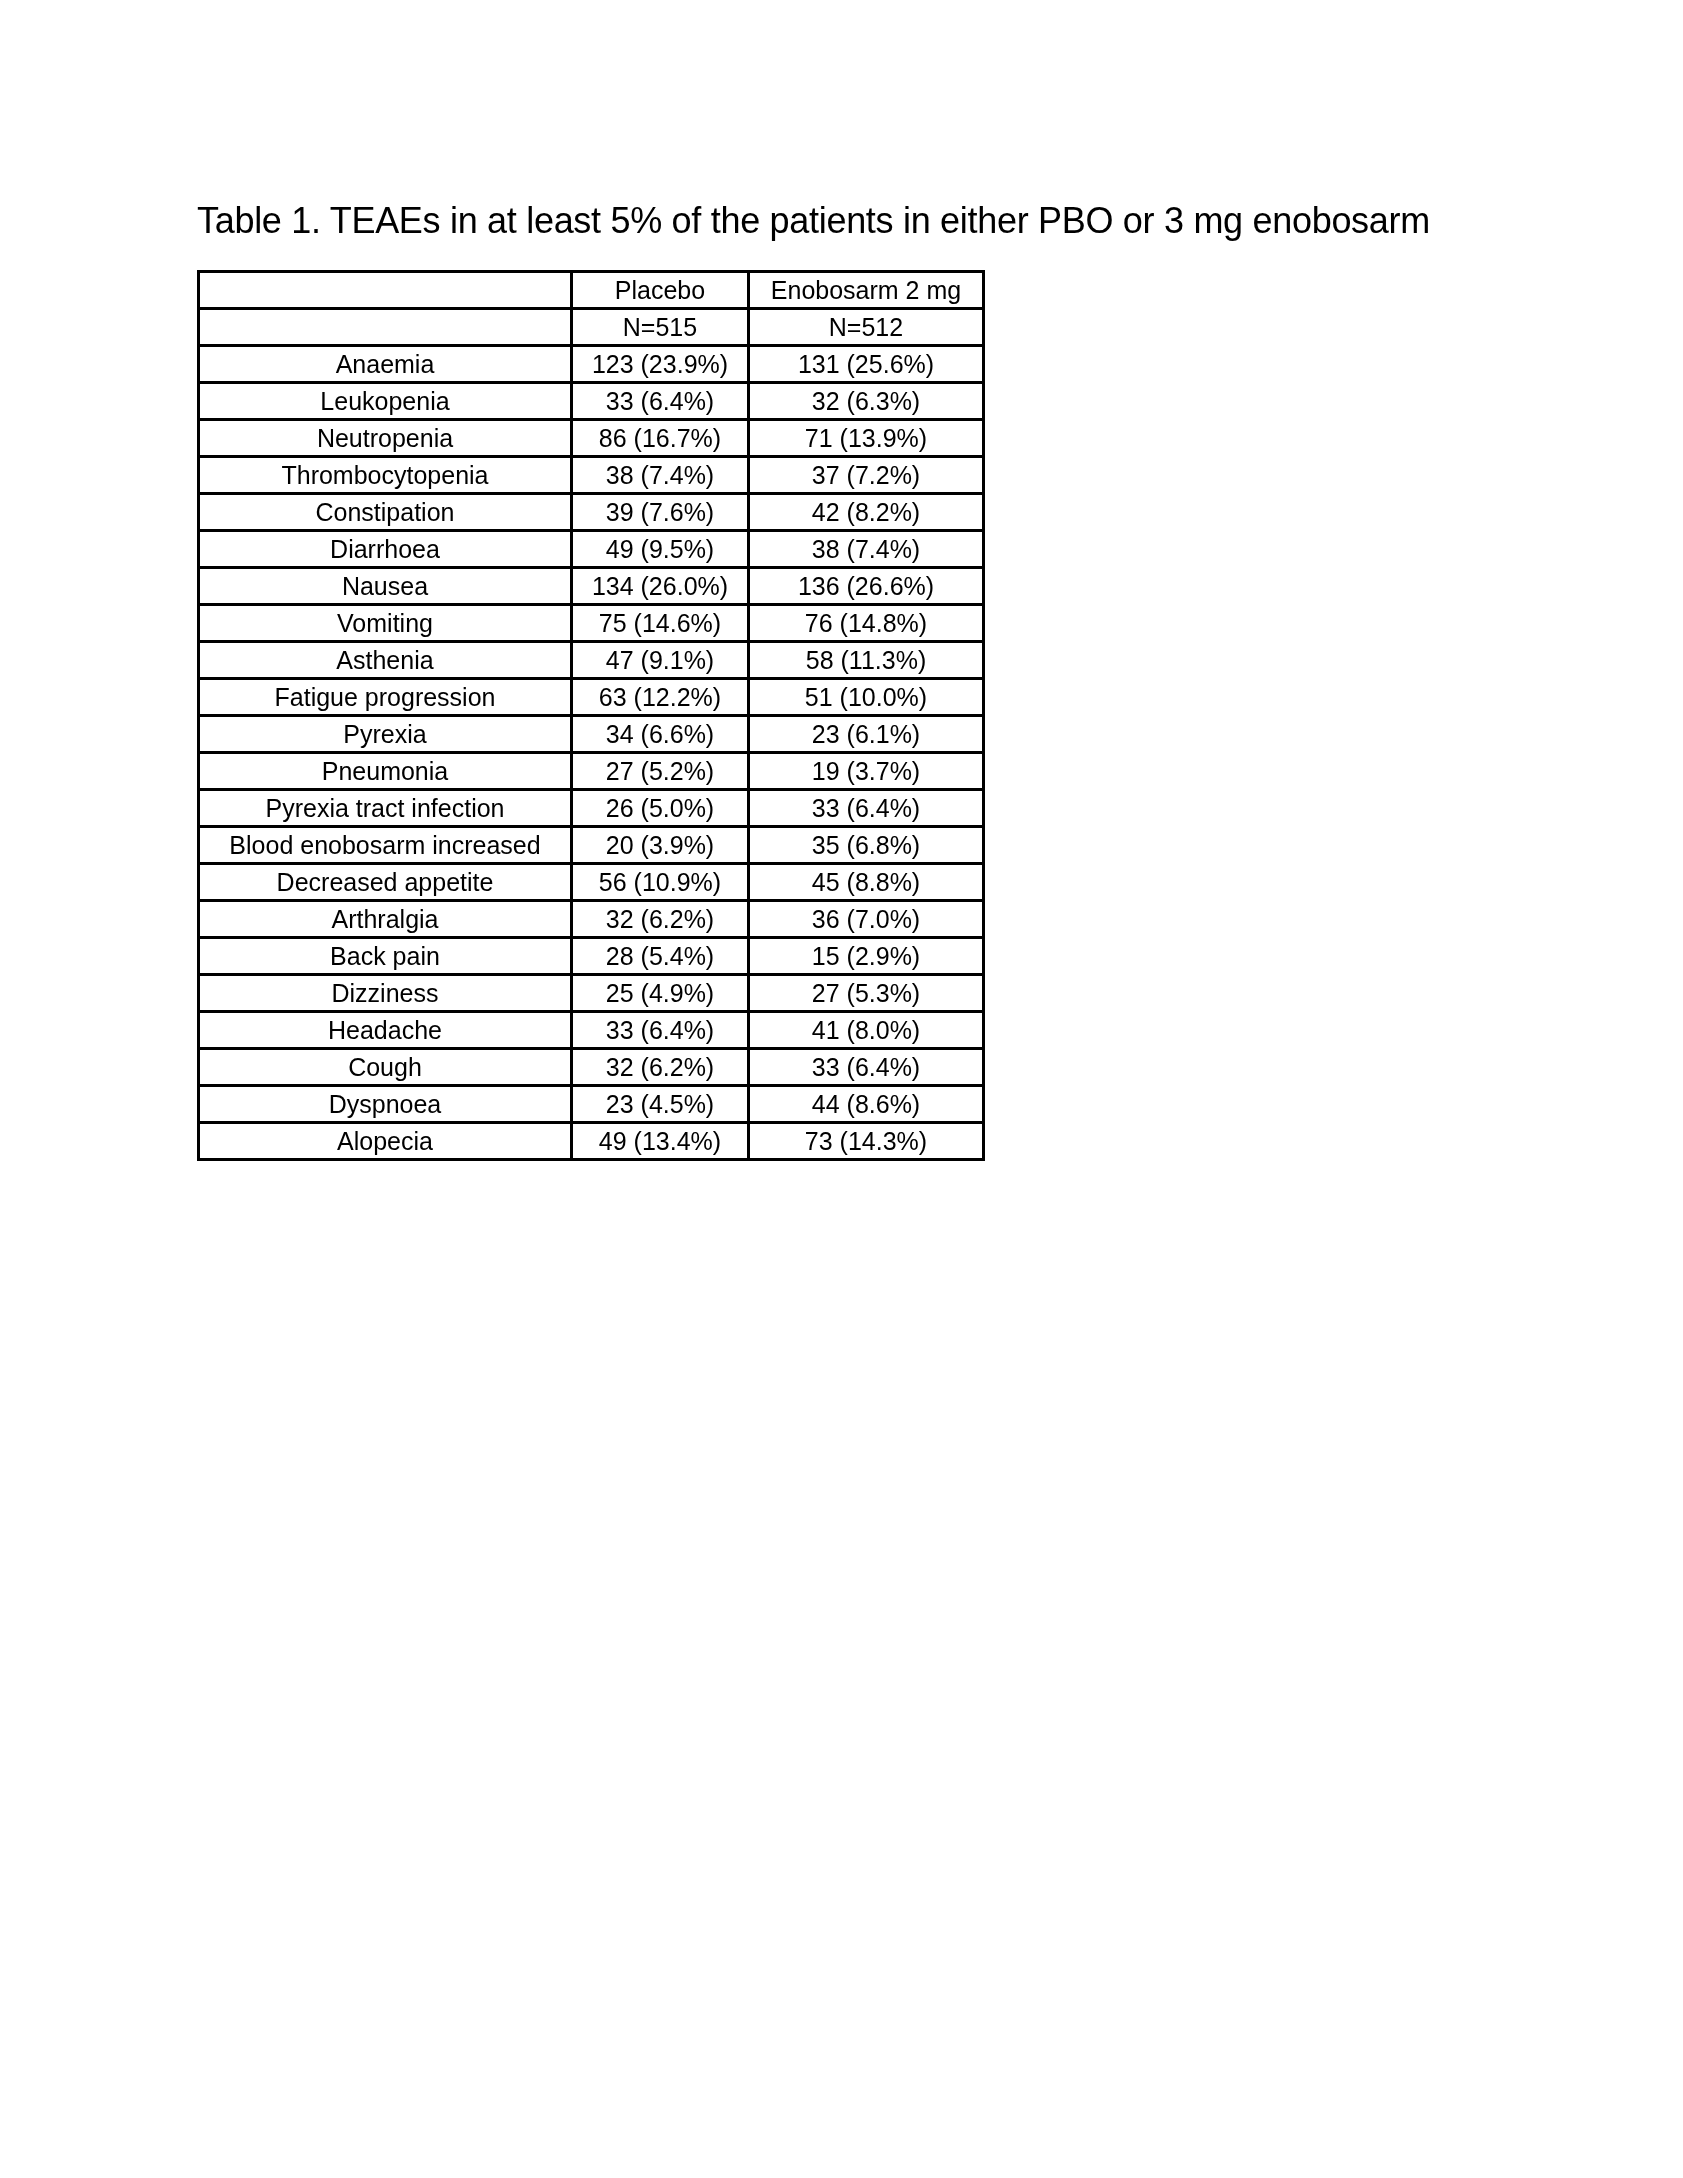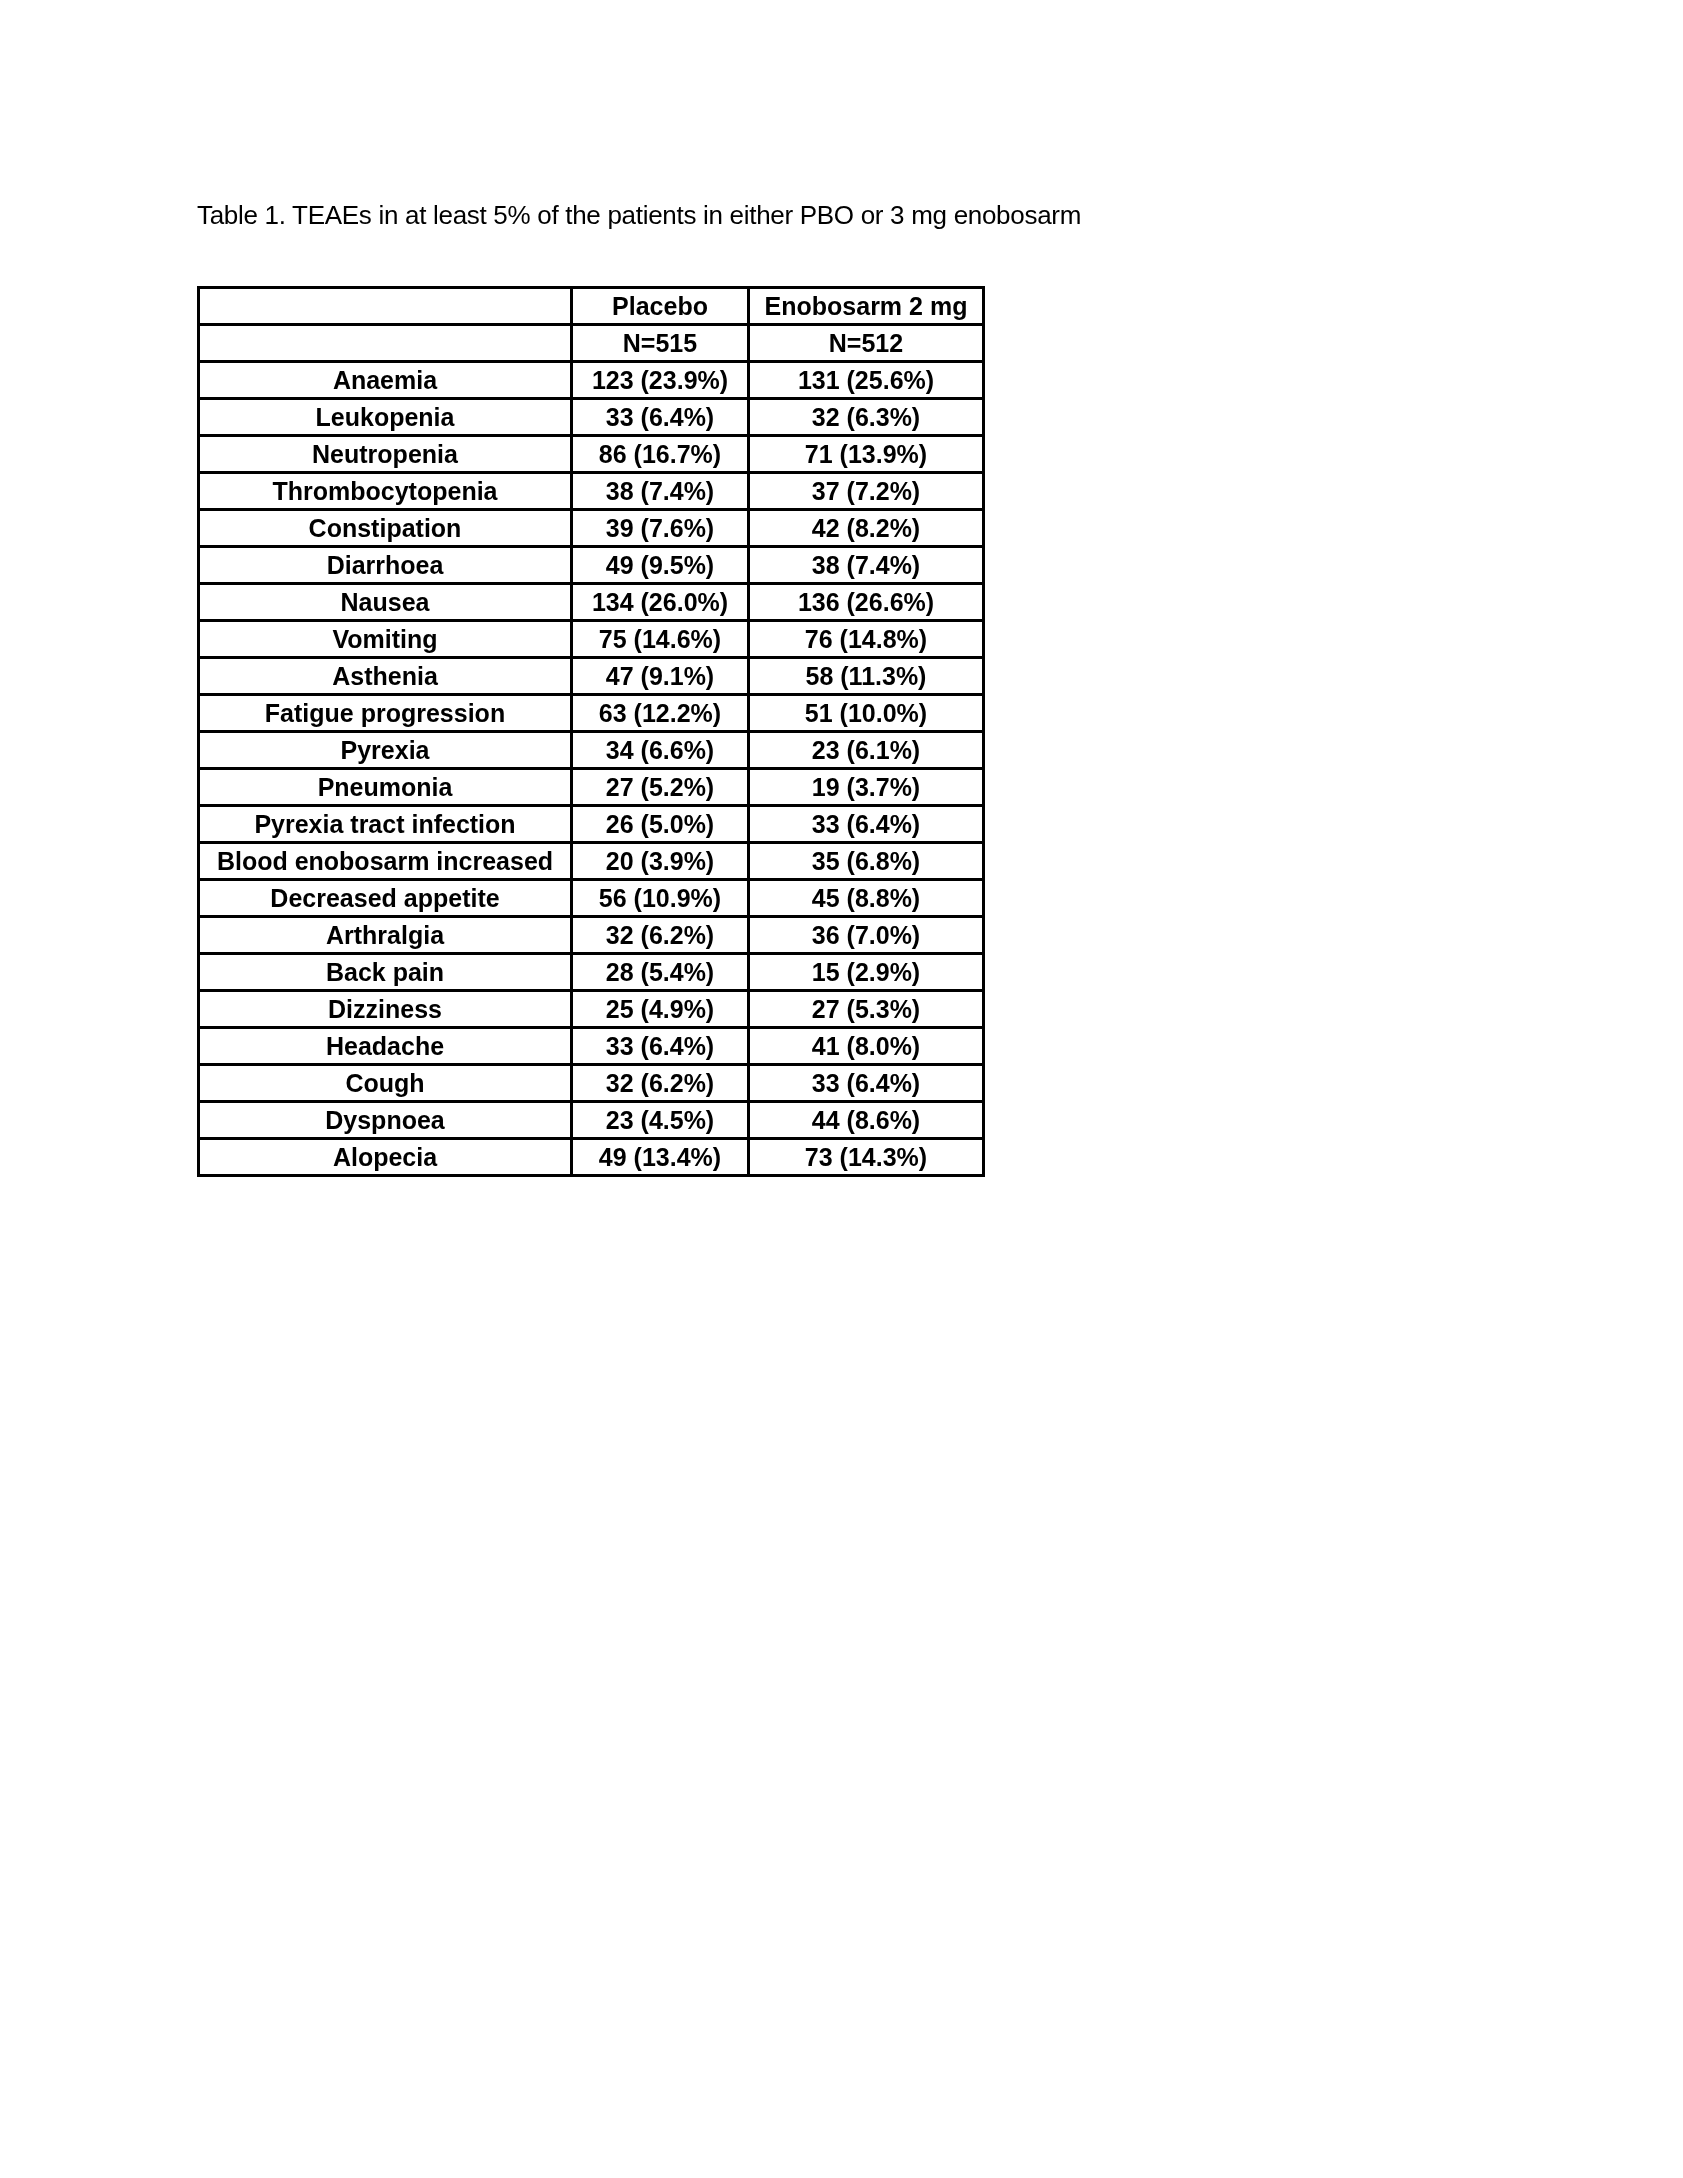--- a/index.html
+++ b/index.html
@@ -1,18 +1,18 @@
 <!DOCTYPE html>
 <html><head>
 <meta charset="utf-8">
 <style>
   html, body { margin: 0; padding: 0; }
   body { width: 1683px; height: 2178px; background: #ffffff; position: relative; font-family: "Liberation Sans", sans-serif; color: #000; }
-  .title { position: absolute; left: 197px; top: 200px; font-size: 26px; letter-spacing: -0.3px; white-space: nowrap; }
-  table.t { position: absolute; left: 197px; top: 286px; border-collapse: collapse; font-size: 25px; font-weight: bold; }
+  .title { position: absolute; left: 197px; top: 200px; font-size: 36px; letter-spacing: -0.3px; white-space: nowrap; }
+  table.t { position: absolute; left: 197px; top: 270px; border-collapse: collapse; font-size: 25px; }
   table.t td { border: 3px solid #000; height: 34px; padding: 0 14px; white-space: nowrap; line-height: 34px; }
   td.c0 { width: 342px; text-align: center; }
   td.c1 { width: 162px; text-align: center; padding: 0 6px !important; }
   td.c2 { width: 220px; text-align: center; padding: 0 6px !important; }
 </style>
 </head>
 <body>
 
 <div class="title">Table 1. TEAEs in at least 5% of the patients in either PBO or 3 mg enobosarm</div>
 

